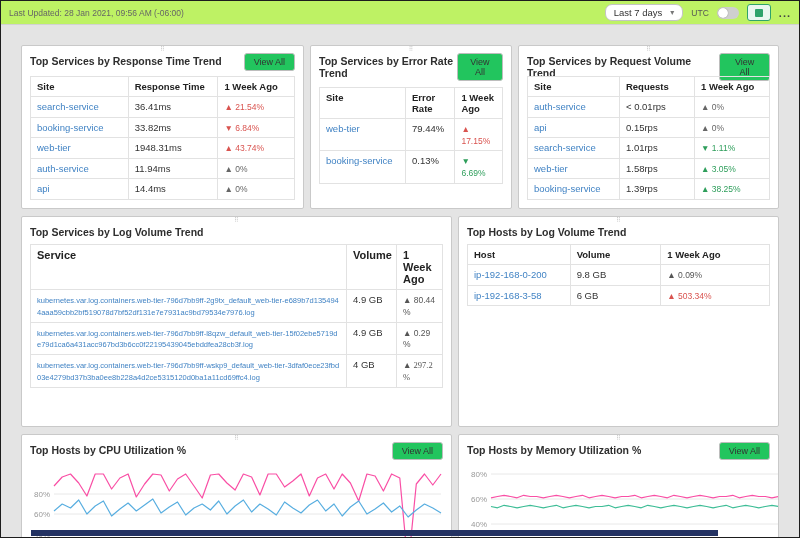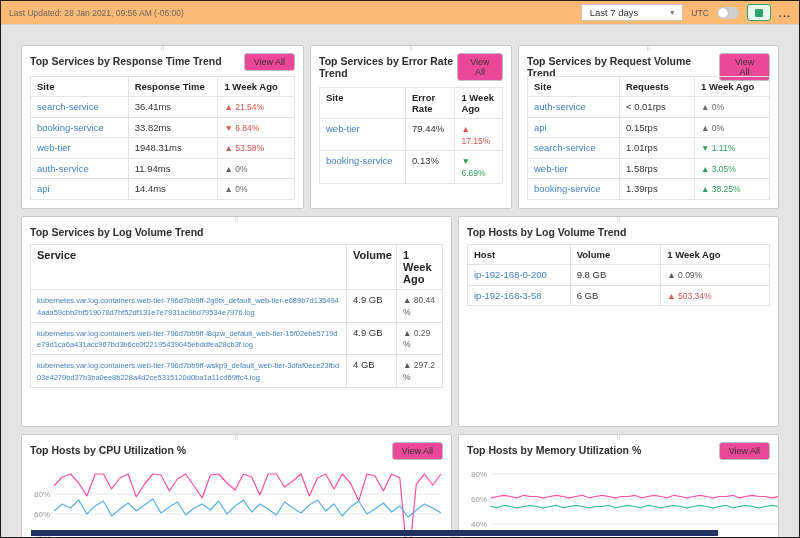--- a/index.html
+++ b/index.html
@@ -1,24 +1,24 @@
 <!DOCTYPE html>
 <html><head>
 <meta charset="utf-8">
 <style>
   *{box-sizing:border-box;margin:0;padding:0}
   html,body{width:800px;height:538px}
   body{font-family:"Liberation Sans",sans-serif;background:#e4e4e4}
   .screen{position:relative;width:800px;height:538px;border:1px solid #1d1d1d;background:#e4e4e4;overflow:hidden}
 
   
-  .topbar{height:24px;background:#fdba74;border-bottom:1px solid #d2d2d2;display:flex;align-items:center;justify-content:space-between;padding:0 8px}
+  .topbar{height:24px;background:#bef264;border-bottom:1px solid #d2d2d2;display:flex;align-items:center;justify-content:space-between;padding:0 8px}
   .last-updated{font-size:8.5px;color:#666}
   .tb-right{display:flex;align-items:center;gap:8px}
-  .select{display:flex;align-items:center;gap:32px;background:#fff;border:1px solid #c4c4c4;border-radius:1px;padding:2px 8px;font-size:9.5px;color:#333;cursor:pointer}
+  .select{display:flex;align-items:center;gap:8px;background:#fff;border:1px solid #c4c4c4;border-radius:7px;padding:2px 8px;font-size:9.5px;color:#333;cursor:pointer}
   .select .caret{color:#777;font-size:8px}
   .utc{font-size:8.5px;color:#555}
   .toggle{width:22px;height:12px;border-radius:6px;background:#cfcfcf;position:relative;cursor:pointer}
   .toggle .knob{position:absolute;left:1px;top:1px;width:10px;height:10px;border-radius:50%;background:#fff;box-shadow:0 0 1px rgba(0,0,0,.5)}
   .live-btn{width:24px;height:17px;border:1px solid #2fa36b;border-radius:3px;background:#eaf7f0;display:flex;align-items:center;justify-content:center;cursor:pointer}
   .live-dot{width:8px;height:8px;background:#2fa36b;border-radius:1px}
   .more-btn{border:none;background:transparent;font-size:11px;letter-spacing:1px;color:#444;font-weight:bold;cursor:pointer}
 
   
   .content{padding:20px;display:flex;flex-direction:column;gap:7px}
@@ -32,21 +32,21 @@
   .p-slv{width:431px}
   .p-hlv{flex:1}
   .p-cpu{width:431px}
   .p-mem{flex:1}
 
   
   .panel{position:relative;background:#fff;border:1px solid #c9c9c9;border-radius:2px;display:flex;flex-direction:column;overflow:hidden}
   .drag{position:absolute;top:0;left:50%;transform:translateX(-50%);color:#bdbdbd;font-size:6px;line-height:6px;cursor:grab}
   .panel-head{display:flex;align-items:flex-start;justify-content:space-between;padding:7px 8px 4px;min-height:24px}
   .panel-head h2{font-size:10.5px;color:#2e2e2e;font-weight:bold;padding-top:2px}
-  .view-all{font-size:9px;padding:3px 9px;background:#ec4899;border:1px solid #bdbdbd;border-radius:3px;color:#333;cursor:pointer}
+  .view-all{font-size:9px;padding:3px 9px;background:#22c55e;border:1px solid #bdbdbd;border-radius:3px;color:#333;cursor:pointer}
 
   
   .tbl{border-collapse:collapse;margin:2px 8px 8px;width:calc(100% - 16px);table-layout:fixed}
   .tbl th,.tbl td{border:1px solid #e2e2e2;padding:4px 6px;font-size:9.5px;text-align:left;vertical-align:top;overflow:hidden}
   .tbl th{font-weight:bold;color:#222}
   .tbl td{color:#333}
   .tbl a{color:#4183c4;text-decoration:none;cursor:pointer}
   .trend{font-size:8.5px;line-height:1.25}
   .p-rt th:nth-child(1){width:37%}.p-rt th:nth-child(2){width:34%}
   .p-er th:nth-child(1){width:47%}.p-er th:nth-child(2){width:27%}
@@ -110,21 +110,21 @@
                 <td><span class="trend" style="color: rgb(217, 83, 79);">▲ 21.54%</span></td>
               </tr>
               <tr>
                 <td><a>booking-service</a></td>
                 <td>33.82ms</td>
                 <td><span class="trend" style="color: rgb(217, 83, 79);">▼ 6.84%</span></td>
               </tr>
               <tr>
                 <td><a>web-tier</a></td>
                 <td>1948.31ms</td>
-                <td><span class="trend" style="color: rgb(217, 83, 79);">▲ 53.58%</span></td>
+                <td><span class="trend" style="color: rgb(217, 83, 79);">▲ 43.74%</span></td>
               </tr>
               <tr>
                 <td><a>auth-service</a></td>
                 <td>11.94ms</td>
                 <td><span class="trend" style="color: rgb(102, 102, 102);">▲ 0%</span></td>
               </tr>
               <tr>
                 <td><a>api</a></td>
                 <td>14.4ms</td>
                 <td><span class="trend" style="color: rgb(102, 102, 102);">▲ 0%</span></td>
@@ -230,21 +230,21 @@
                 <td><span class="trend" style="color: rgb(85, 85, 85);">▲ 80.44 %</span></td>
               </tr>
               <tr>
                 <td><a>kubernetes.var.log.containers.web-tier-796d7bb9ff-l8qzw_default_web-tier-15f02ebe5719de79d1ca6a431acc967bd3b6cc0f22195439045ebddfea28cb3f.log</a></td>
                 <td>4.9 GB</td>
                 <td><span class="trend" style="color: rgb(85, 85, 85);">▲ 0.29 %</span></td>
               </tr>
               <tr>
                 <td><a>kubernetes.var.log.containers.web-tier-796d7bb9ff-wskp9_default_web-tier-3dfaf0ece23fbd03e4279bd37b3ba0ee8b228a4d2ce5315120d0ba1a11cd69ffc4.log</a></td>
                 <td>4 GB</td>
-                <td><span class="trend" style="color: rgb(85, 85, 85);">▲ 297.2 %</span></td>
+                <td><span class="trend" style="color: rgb(85, 85, 85); font-family: Liberation Serif, serif;">▲ 297.2 %</span></td>
               </tr>
             </tbody>
         </table>
       </section>
 
       <section class="panel p-hlv">
         <span class="drag">⠿</span>
         <div class="panel-head">
           <h2>Top Hosts by Log Volume Trend</h2>
         </div>

